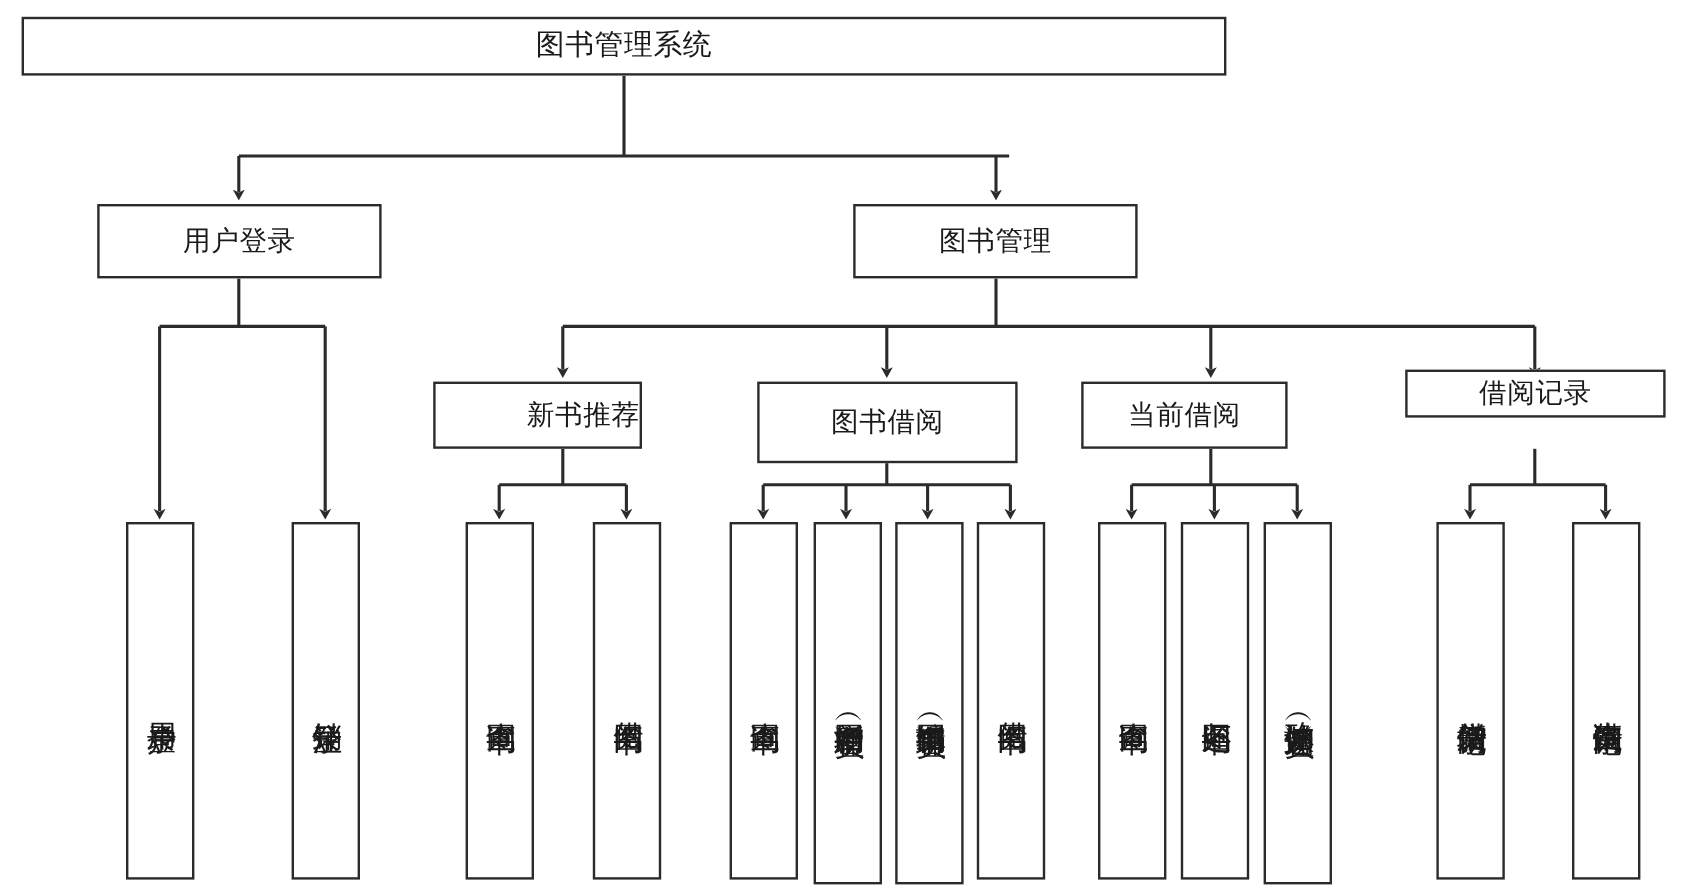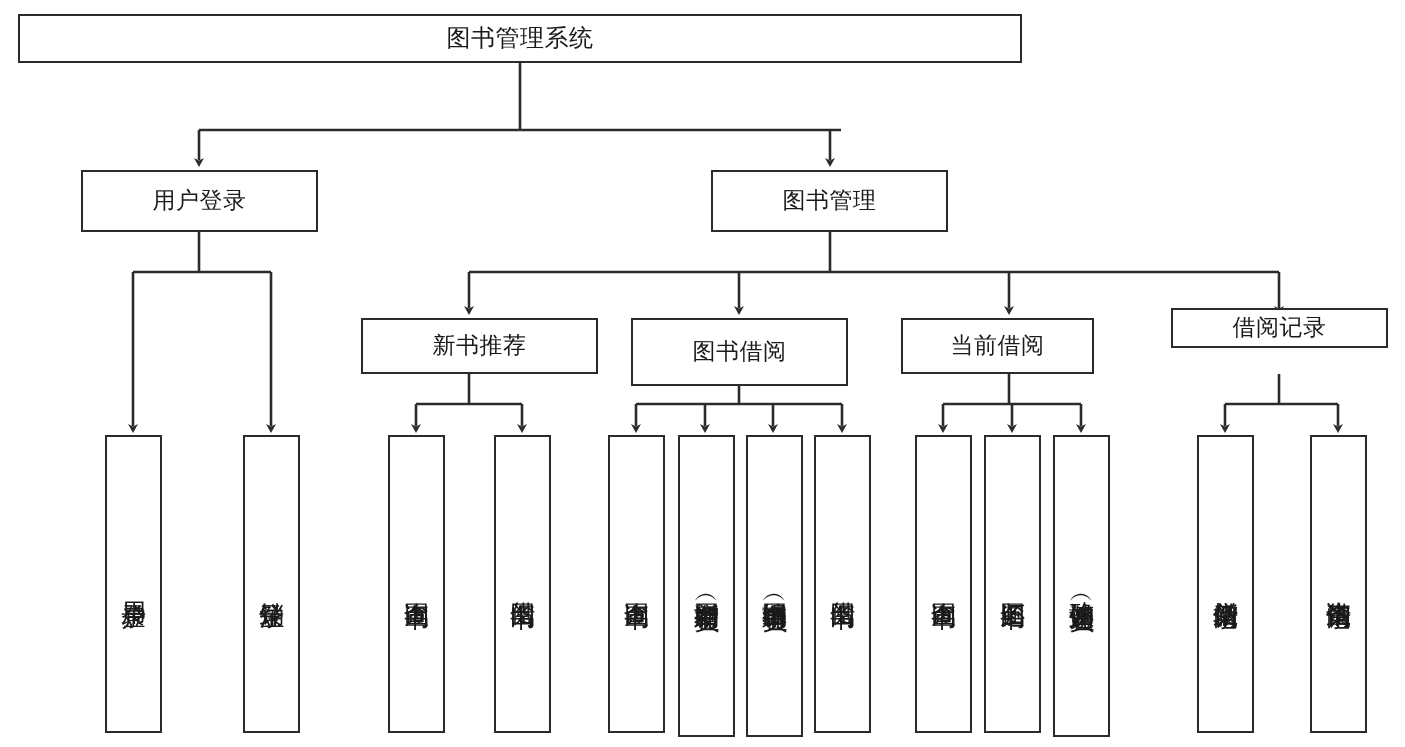--- a/index.html
+++ b/index.html
@@ -136,27 +136,27 @@
     <span class="node-label">图书管理系统</span>
   </div>
 
   <div class="node h" style="left:81px; top:170px; width:237px; height:62px;">
     <span class="node-label">用户登录</span>
   </div>
   <div class="node h" style="left:711px; top:170px; width:237px; height:62px;">
     <span class="node-label">图书管理</span>
   </div>
 
-  <div class="node h" style="left:361px; top:318px; width:237px; height:56px;">
+  <div class="node h" style="left:361px; top:318px; width:174px; height:56px;justify-content:flex-end;">
     <span class="node-label">新书推荐</span>
   </div>
   <div class="node h" style="left:631px; top:318px; width:217px; height:68px;">
     <span class="node-label">图书借阅</span>
   </div>
-  <div class="node h" style="left:901px; top:318px; width:193px; height:56px;">
+  <div class="node h" style="left:901px; top:318px; width:172px; height:56px;">
     <span class="node-label">当前借阅</span>
   </div>
   <div class="node h" style="left:1171px; top:308px; width:217px; height:40px;">
     <span class="node-label">借阅记录</span>
   </div>
 
   <div class="node v" style="left:105px; top:435px; width:57px; height:298px;">
     <span class="node-label">用户登录</span>
   </div>
   <div class="node v" style="left:243px; top:435px; width:57px; height:298px;">

